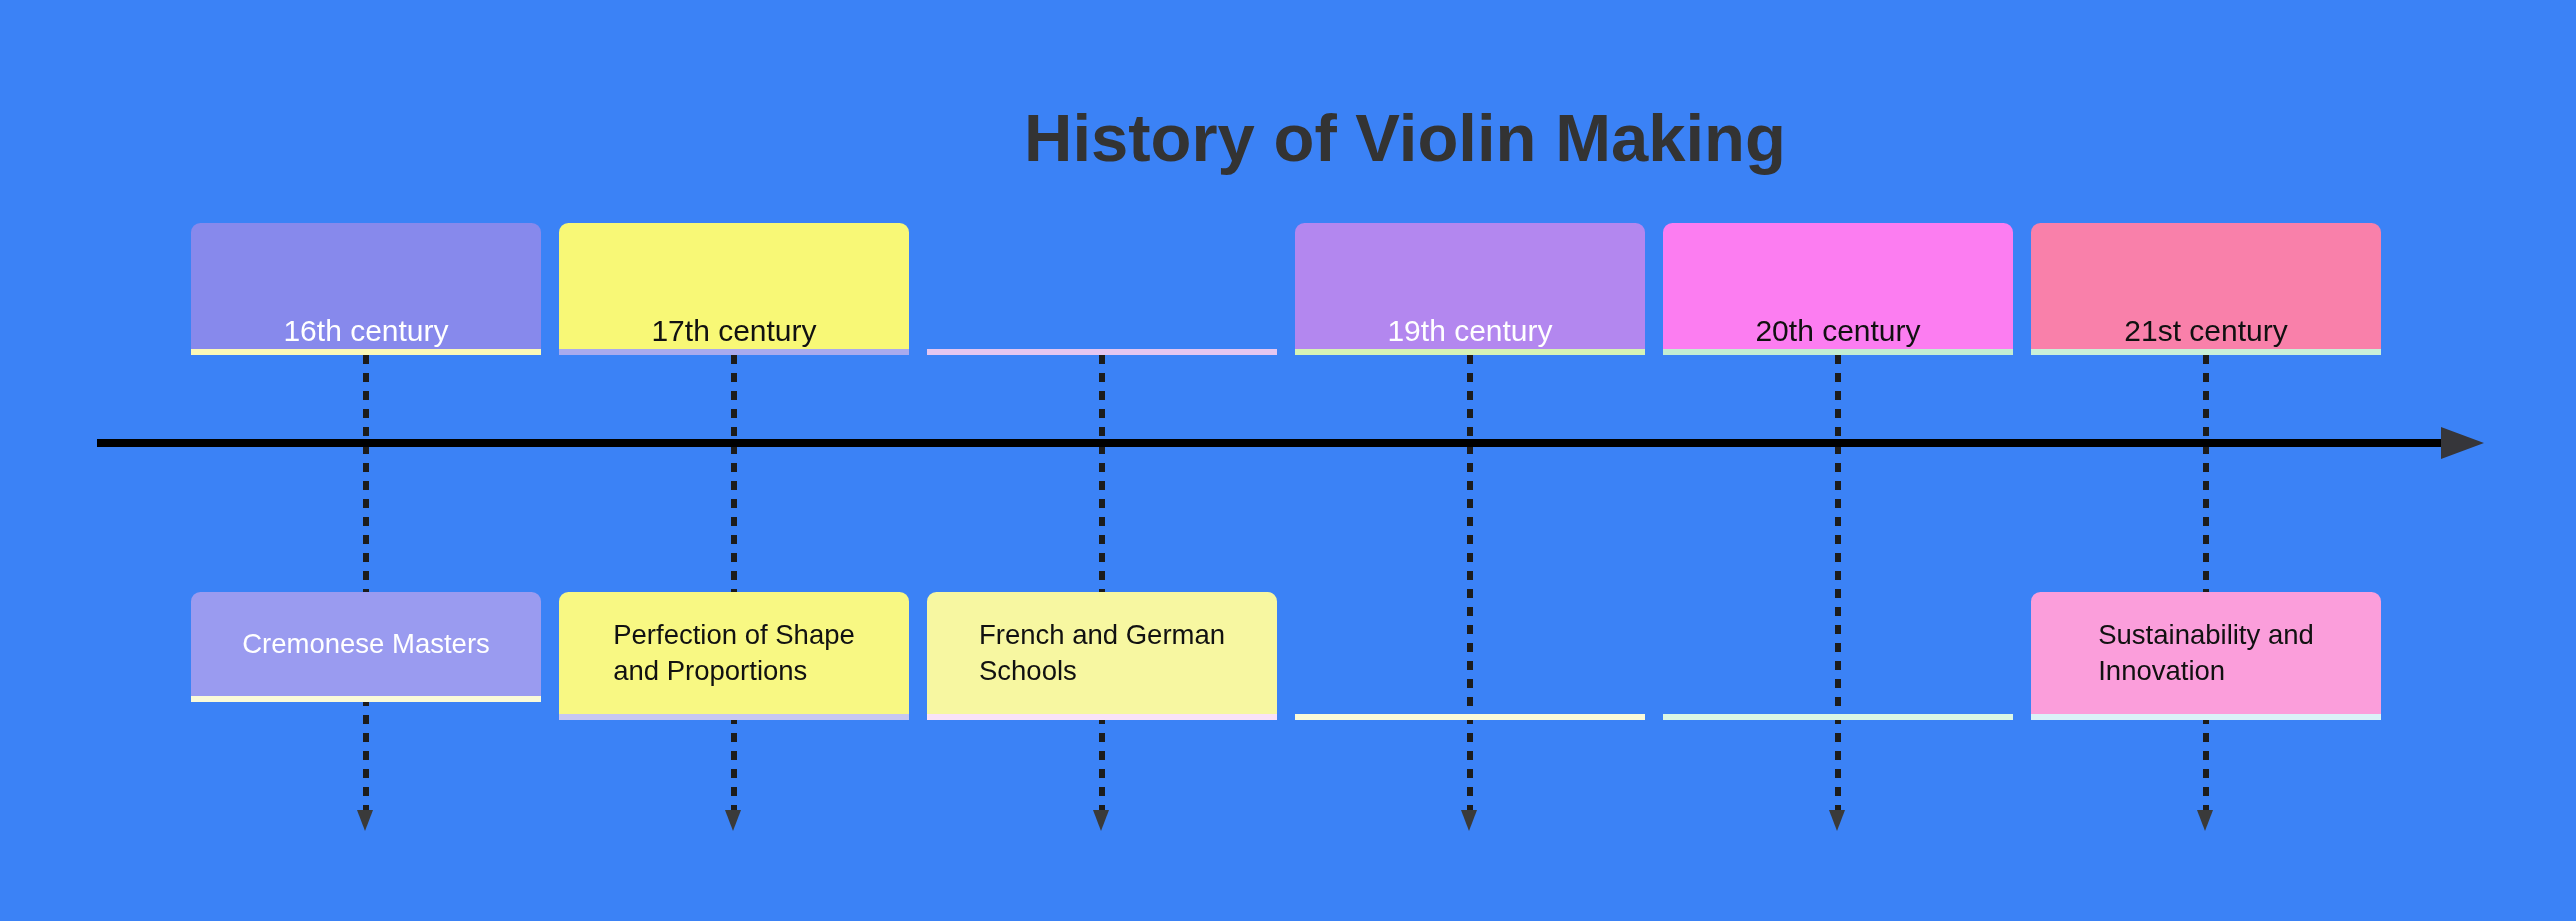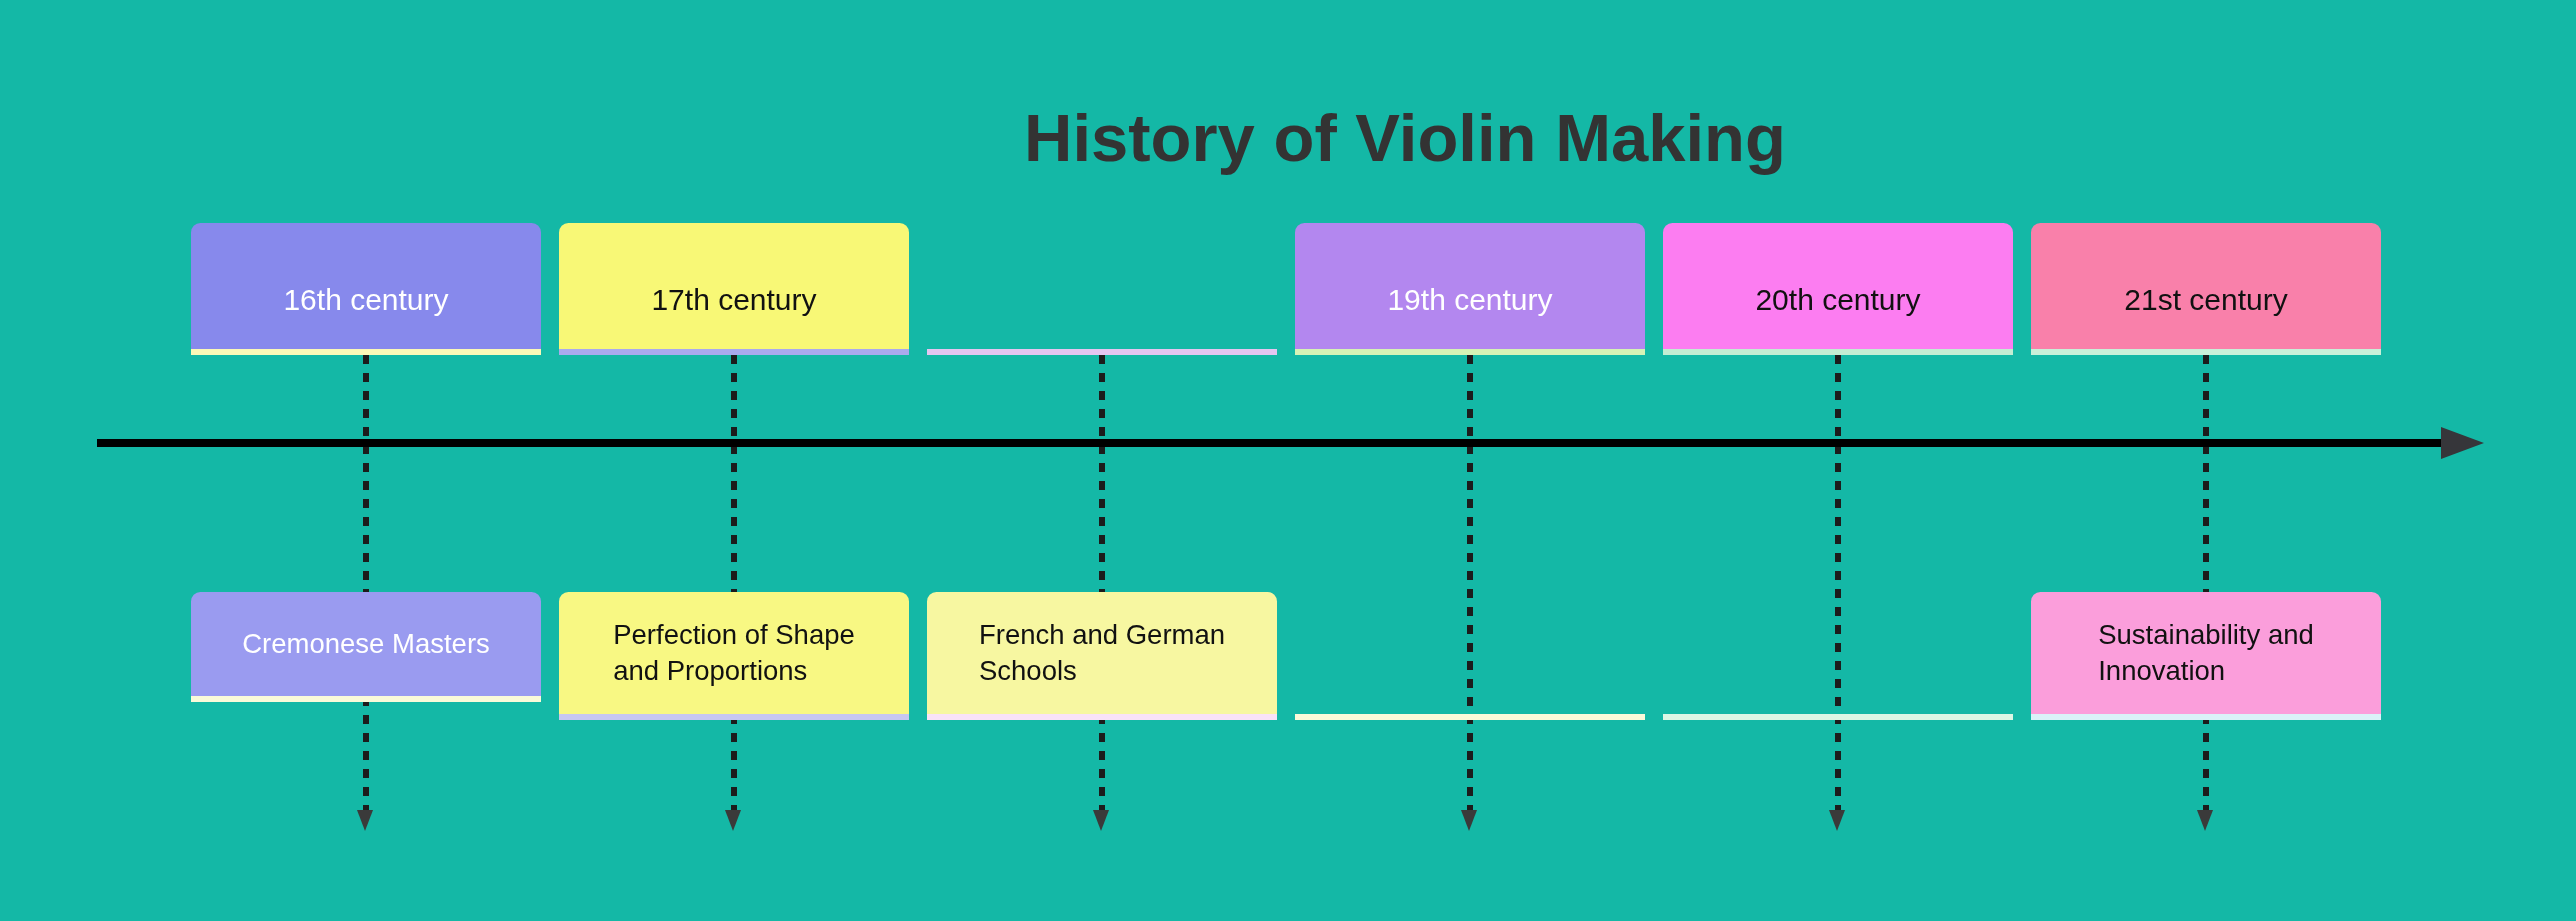--- a/index.html
+++ b/index.html
@@ -1,19 +1,19 @@
 <!DOCTYPE html>
 <html style="--title-color: #333333; --axis-color: #000000; --axis-arrow: #36363a; --dash-color: #1c1c1c; --down-arrow: #3a3a3a;font-size:10.7px"><head>
 <meta charset="utf-8">
 <style>
   html,body{margin:0;padding:0;background:#ffffff;}
   .canvas{
     position:relative;
     width:2576px;height:921px;
-    background:#14b8a6;
+    background:#3b82f6;
     overflow:hidden;
     font-family:"Liberation Sans", sans-serif;
   }
   .title{
     position:absolute;
     top:101px;left:1405px;
     transform:translateX(-50%);
     font-size:67px;line-height:74px;font-weight:700;
     color:var(--title-color,#333333);
     white-space:nowrap;
@@ -61,21 +61,21 @@
     border-right:8.7px solid transparent;
     border-top:21.5px solid var(--down-arrow,#3a3a3a);
     z-index:1;
   }
   .period-box{
     position:absolute;
     top:223px;left:0;
     width:100%;height:126px;
     box-sizing:border-box;
     border-radius:9.4px 9.4px 0 0;
-    display:flex;justify-content:center;align-items:center;
+    display:flex;justify-content:center;align-items:flex-end;
     padding-top:27px;
     font-size:30px;line-height:36px;
     background:var(--pbg,#8789ec);
     color:var(--pfg,#ffffff);
     z-index:3;
   }
   .period-strip{
     position:absolute;
     top:349px;left:0;
     width:100%;height:6px;

